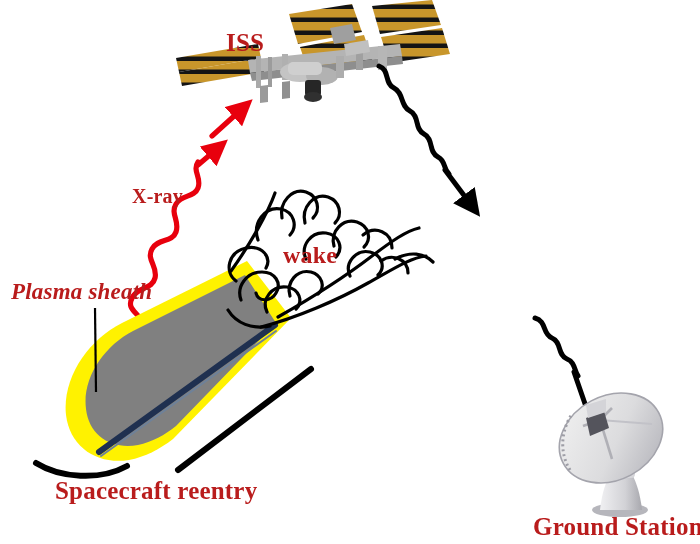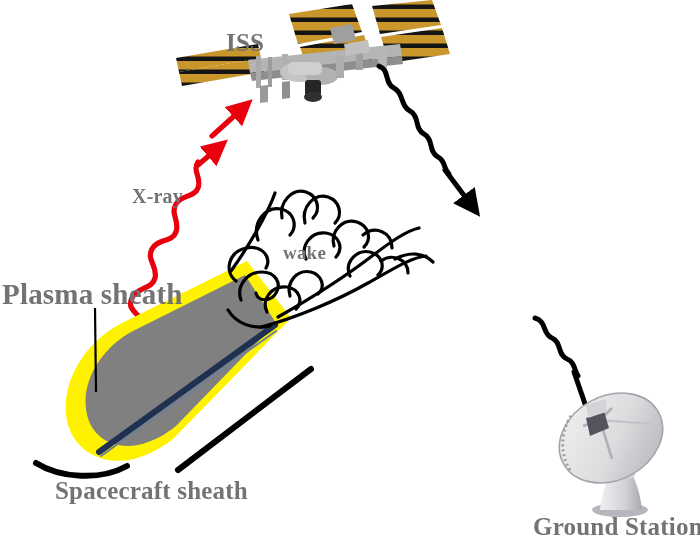--- a/index.html
+++ b/index.html
@@ -17,29 +17,29 @@
   #figure {
     position: absolute;
     left: 0; top: 0;
     width: 700px;
     height: 544px;
   }
   .fig-label {
     position: absolute;
     font-family: "Liberation Serif", "DejaVu Serif", serif;
     font-weight: bold;
-    color: #737373;
+    color: #b91c1c;
     white-space: nowrap;
     line-height: 1;
     letter-spacing: 0.2px;
   }
   #label-iss        { left: 226px; top: 30px;  font-size: 25px; }
   #label-xray       { left: 132px; top: 186px; font-size: 20px; }
-  #label-plasma     { left: 2px;   top: 280px; font-size: 29px; }
-  #label-wake       { left: 283px; top: 243px; font-size: 19px; }
+  #label-plasma     { left: 11px;   top: 280px; font-size: 23px; font-style: italic; }
+  #label-wake       { left: 283px; top: 243px; font-size: 24px; }
   #label-spacecraft { left: 55px;  top: 478px; font-size: 25px; }
   #label-ground     { left: 533px; top: 514px; font-size: 25px; }
 </style>
 </head>
 <body>
 
 <svg id="figure" viewBox="0 0 700 544" xmlns="http://www.w3.org/2000/svg">
 
   <defs>
 
@@ -191,19 +191,19 @@
 </svg>
 
 <div class="fig-label" id="label-iss">ISS</div>
 
 <div class="fig-label" id="label-xray">X-ray</div>
 
 <div class="fig-label" id="label-plasma">Plasma sheath</div>
 
 <div class="fig-label" id="label-wake">wake</div>
 
-<div class="fig-label" id="label-spacecraft">Spacecraft sheath</div>
+<div class="fig-label" id="label-spacecraft">Spacecraft reentry</div>
 
 <div class="fig-label" id="label-ground">Ground Station</div>
 
 <svg style="position:absolute;left:0;top:0;width:700px;height:544px;pointer-events:none" viewBox="0 0 700 544">
   <line x1="95" y1="308" x2="96" y2="392" stroke="#000000" stroke-width="2.2"></line>
 </svg>
 
 </body></html>

